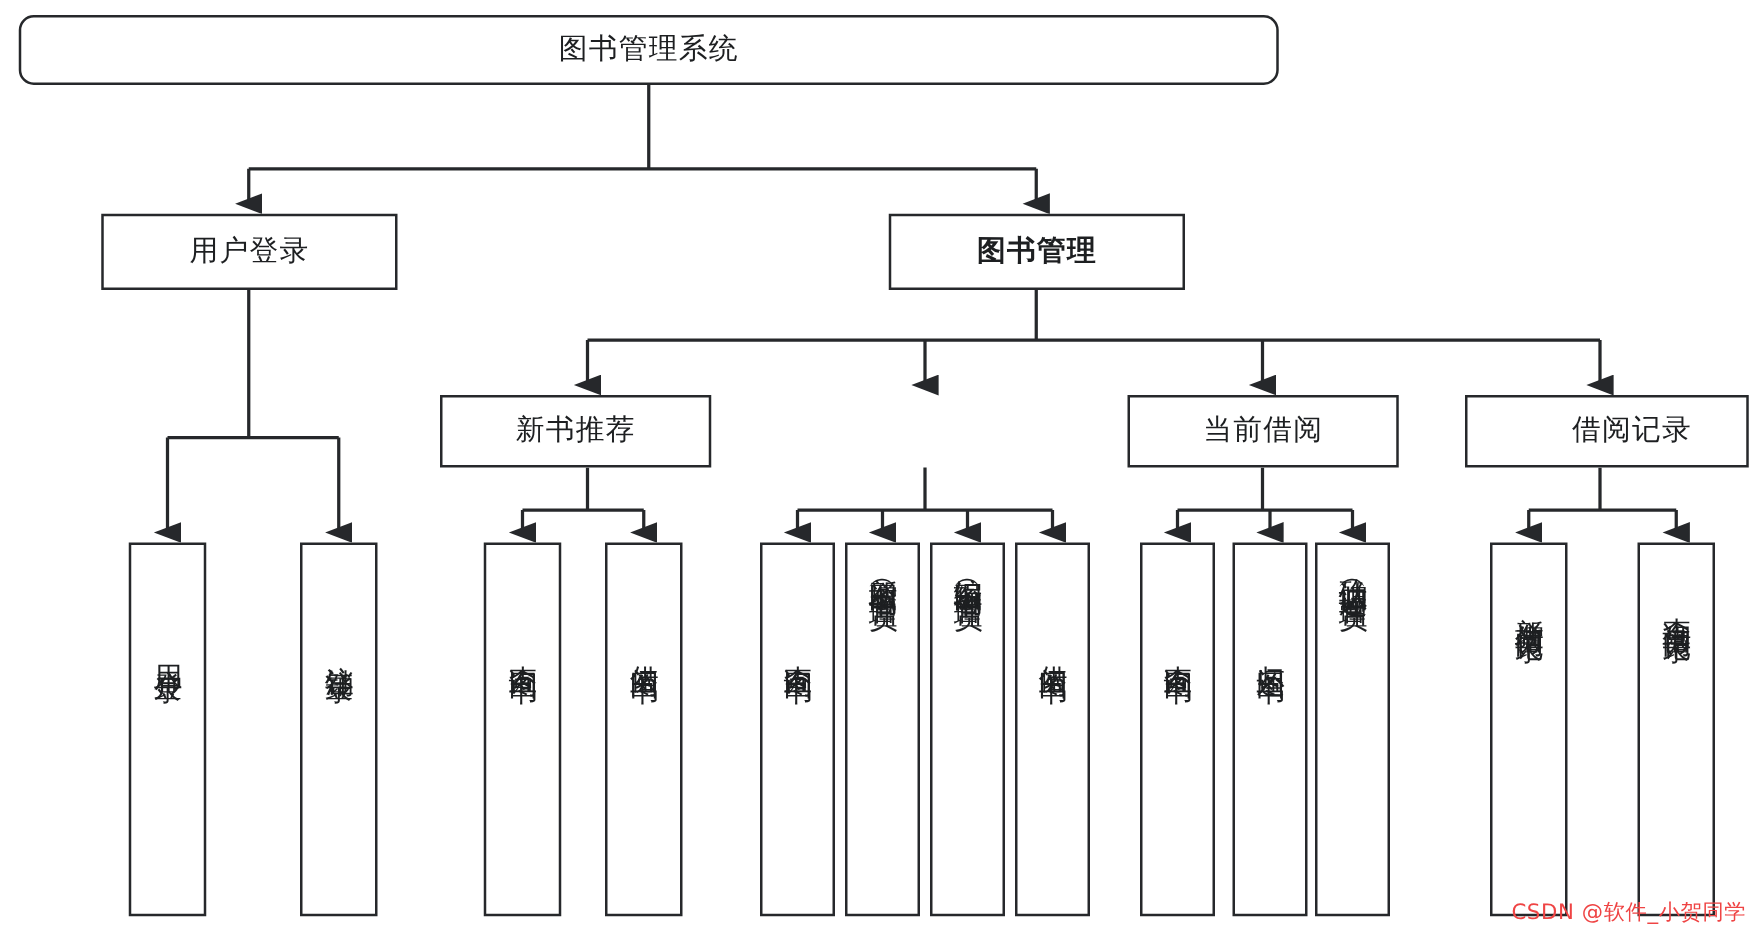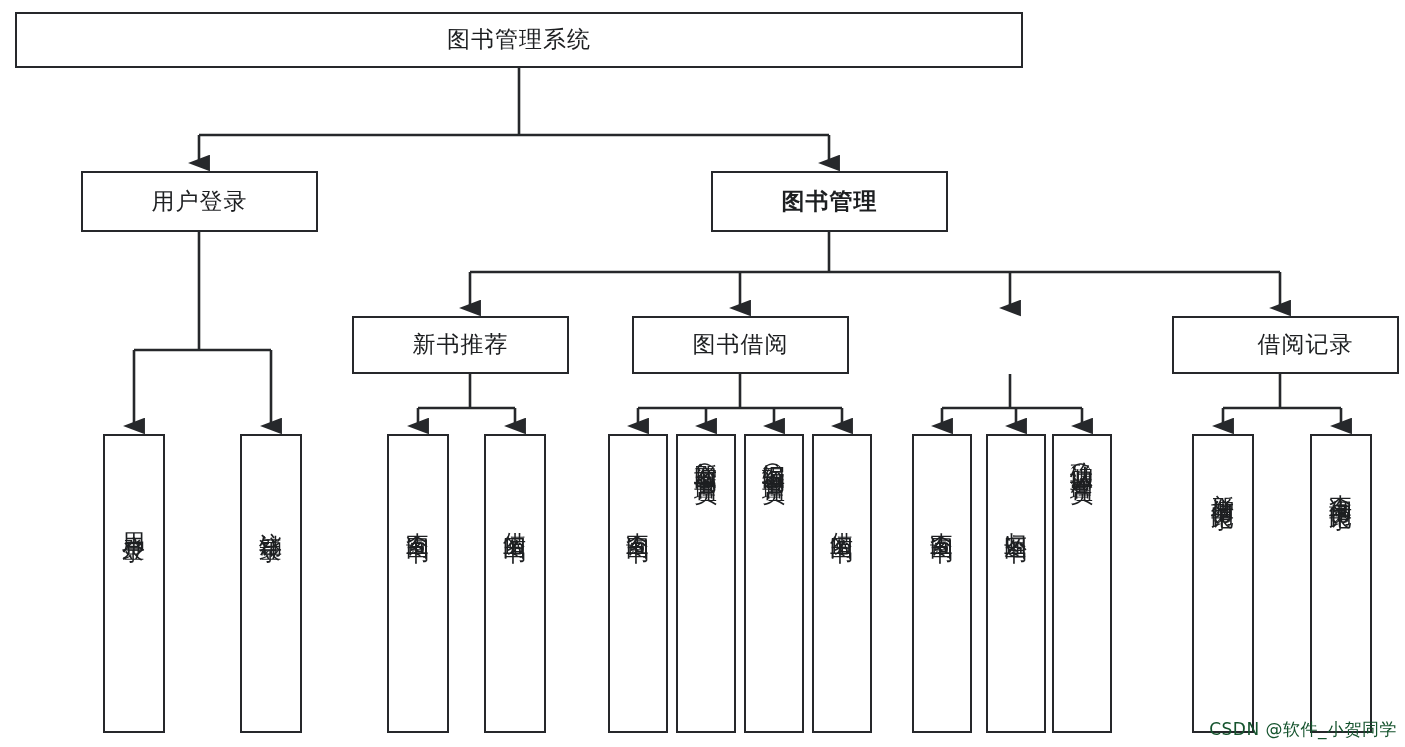--- a/index.html
+++ b/index.html
@@ -57,21 +57,21 @@
     white-space: pre;
     line-height: 1.05;
     letter-spacing: 3px;
     display: block;
   }
   #watermark {
     position: absolute;
     right: 8px;
     bottom: 6px;
     font-size: 17px;
-    color: #14532d;
+    color: #ef4444;
     letter-spacing: 0.5px;
     white-space: nowrap;
     font-family: "DejaVu Sans", "Liberation Sans", sans-serif;
   }
 </style>
 </head>
 <body>
 
 <div id="diagram-root">
 
@@ -119,36 +119,36 @@
       <path d="M1016,408 L1016,426" marker-end="url(#arrowhead)"></path>
       <path d="M1082,408 L1082,426" marker-end="url(#arrowhead)"></path>
 
       <path d="M1280,374 L1280,408"></path>
       <path d="M1223,408 L1341,408"></path>
       <path d="M1223,408 L1223,426" marker-end="url(#arrowhead)"></path>
       <path d="M1341,408 L1341,426" marker-end="url(#arrowhead)"></path>
     </g>
   </svg>
 
-  <div class="node root horiz" style="left:15px; top:12px; width:1008px; height:56px;">
+  <div class="node root horiz" style="left:15px; top:12px; width:1008px; height:56px;border-radius:12px;">
     <span>图书管理系统</span>
   </div>
 
   <div class="node horiz" style="left:81px; top:171px; width:237px; height:61px;">
     <span>用户登录</span>
   </div>
   <div class="node horiz" style="left:711px; top:171px; width:237px; height:61px;font-weight:bold;">
     <span>图书管理</span>
   </div>
 
   <div class="node horiz" style="left:352px; top:316px; width:217px; height:58px;">
     <span>新书推荐</span>
   </div>
-  <div class="node horiz" style="left:632px; top:316px; width:217px; height:58px;">
-    <span>图书借阅</span>
+  <div class="node horiz" style="left:902px; top:316px; width:217px; height:58px;">
+    <span>当前借阅</span>
   </div>
   <div class="node horiz" style="left:1172px; top:316px; width:227px; height:58px;padding-left:40px;">
     <span>借阅记录</span>
   </div>
 
   <div class="node leaf" style="left:103px; top:434px; width:62px; height:299px; padding-top:78px;">
     <span class="vtext">用户登录</span>
   </div>
   <div class="node leaf" style="left:240px; top:434px; width:62px; height:299px; padding-top:78px;">
     <span class="vtext">注销登录</span>

